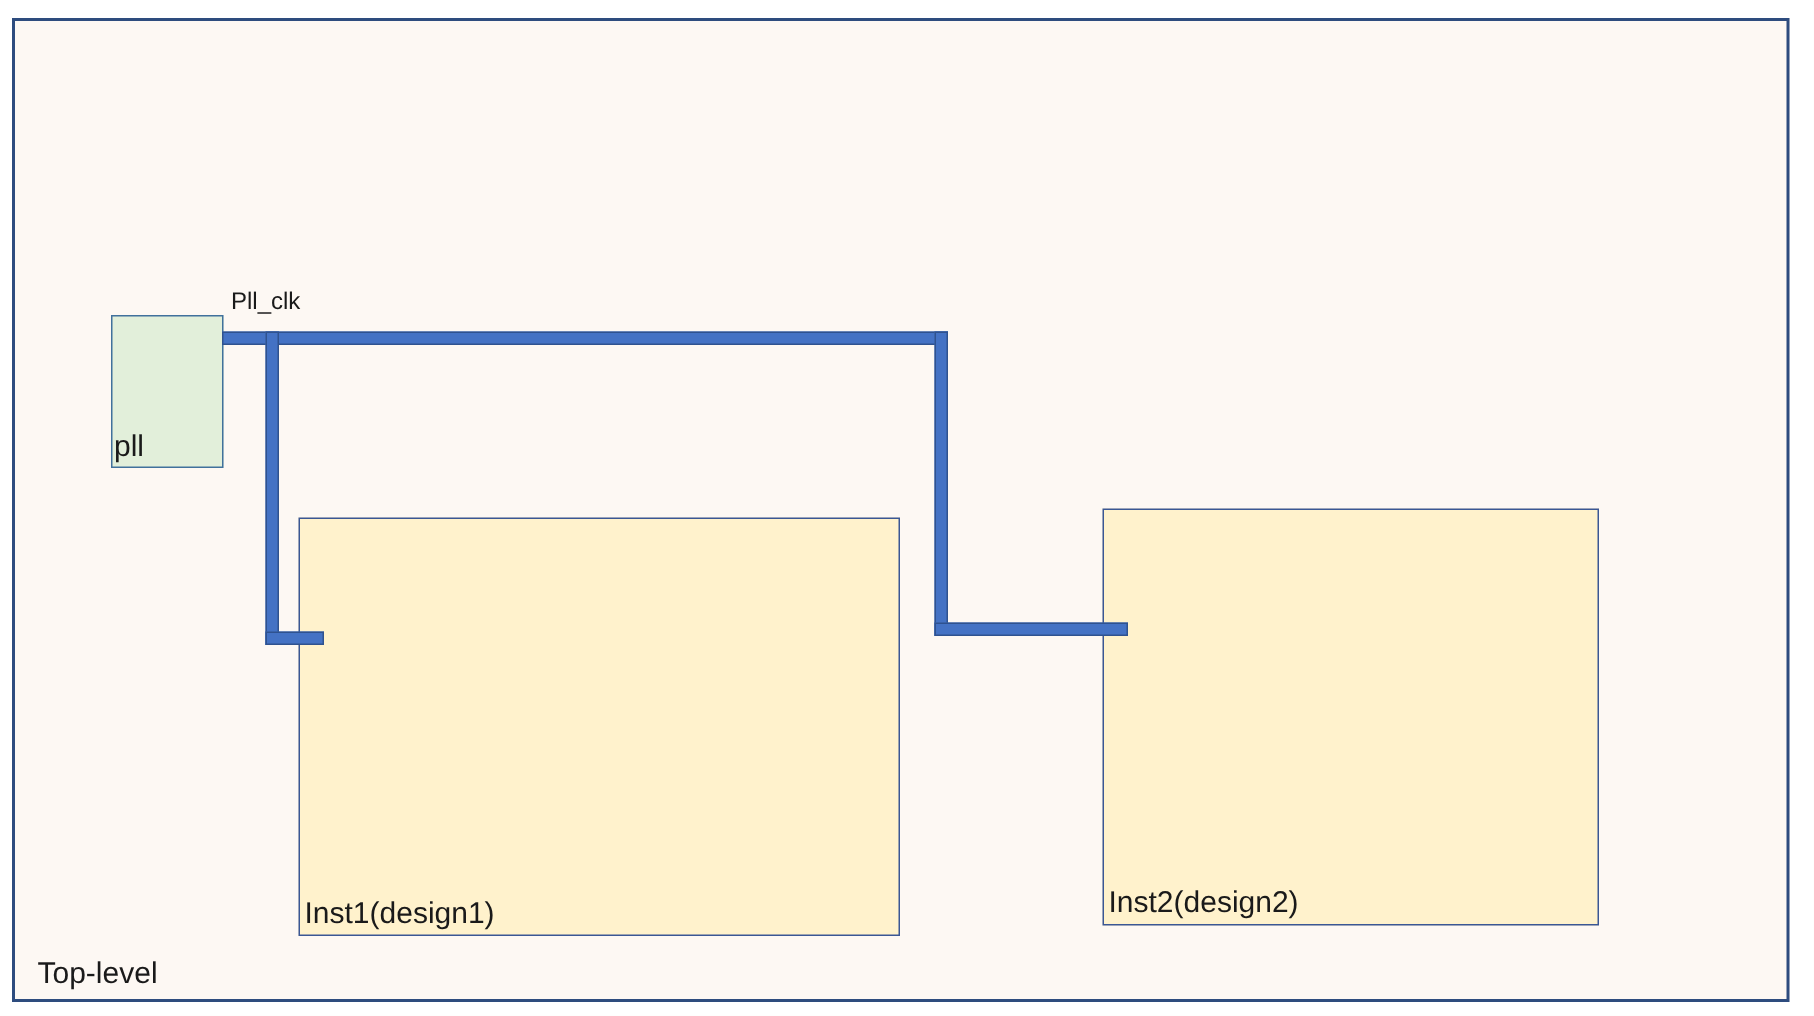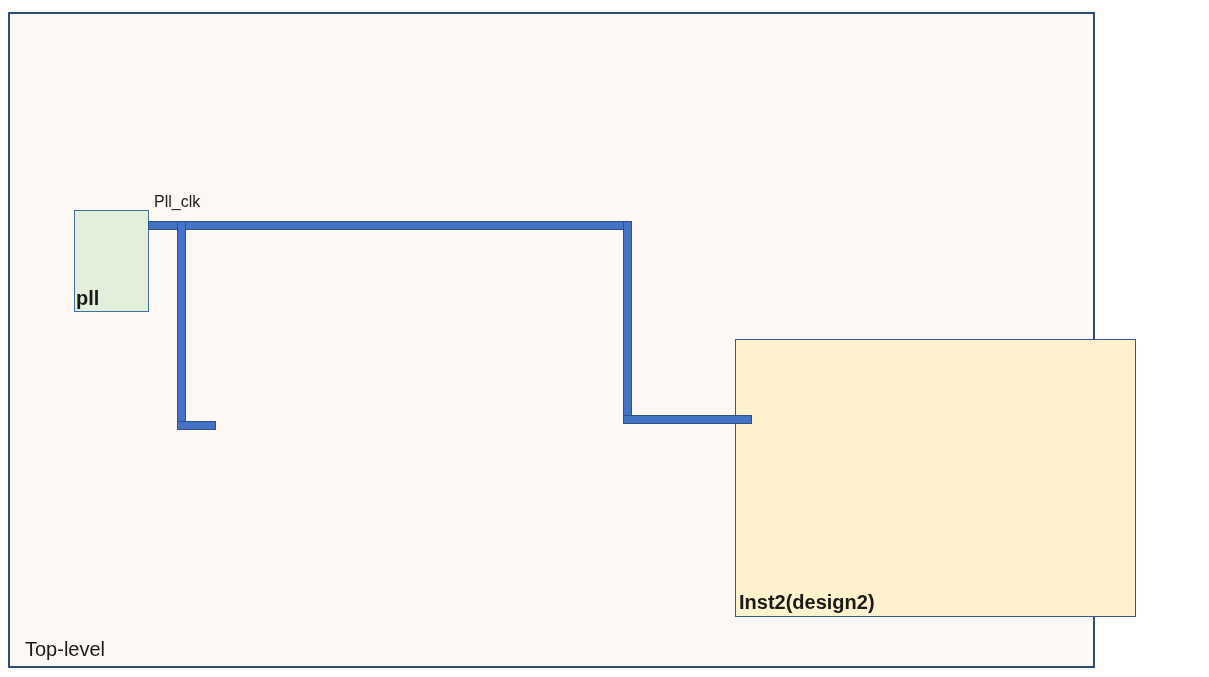--- a/index.html
+++ b/index.html
@@ -24,31 +24,30 @@
     position: relative;
     width: 1209px;
     height: 677px;
     background: #FFFFFF;
     overflow: hidden;
   }
   .boundary {
     position: absolute;
     left: 8px;
     top: 12px;
-    width: 1087px;
+    width: 1185px;
     height: 656px;
     box-sizing: border-box;
     border: 2px solid var(--boundary-border);
     background: var(--background);
   }
   .block {
     position: absolute;
     box-sizing: border-box;
     z-index: 1;
-    font-weight: bold;
   }
   .pll-block {
     left: 74px;
     top: 210px;
     width: 75px;
     height: 102px;
     background: var(--pll-fill);
     border: 1px solid var(--pll-border);
   }
   .inst-block {
@@ -57,21 +56,21 @@
   }
   .inst1 {
     left: 199px;
     top: 345px;
     width: 401px;
     height: 279px;
   }
   .inst2 {
     left: 735px;
     top: 339px;
-    width: 401px;
+    width: 331px;
     height: 278px;
   }
   .block-label {
     position: absolute;
     left: 3px;
     bottom: 3px;
     font-size: 20px;
     line-height: 1.1;
     white-space: nowrap;
   }
@@ -122,18 +121,21 @@
   </div>
 
   <span class="net-label">Pll_clk</span>
 
   <div class="wire wire-h-main"></div>
   <div class="wire wire-v-left"></div>
   <div class="wire wire-h-stub1"></div>
   <div class="wire wire-v-right"></div>
   <div class="wire wire-h-stub2"></div>
 
+  <div class="block inst-block inst1">
+    <span class="block-label">Inst1(design1)</span>
+  </div>
 
   <div class="block inst-block inst2">
     <span class="block-label">Inst2(design2)</span>
   </div>
 
 </div>
 
 </body></html>

